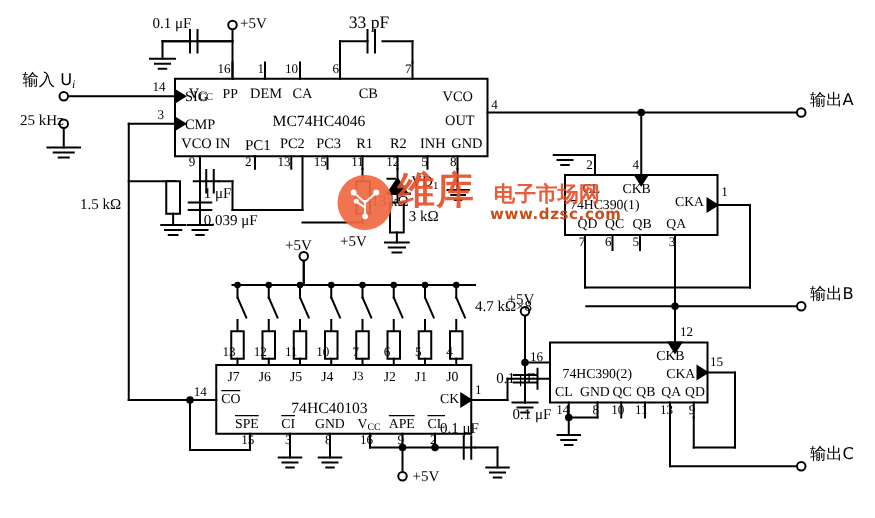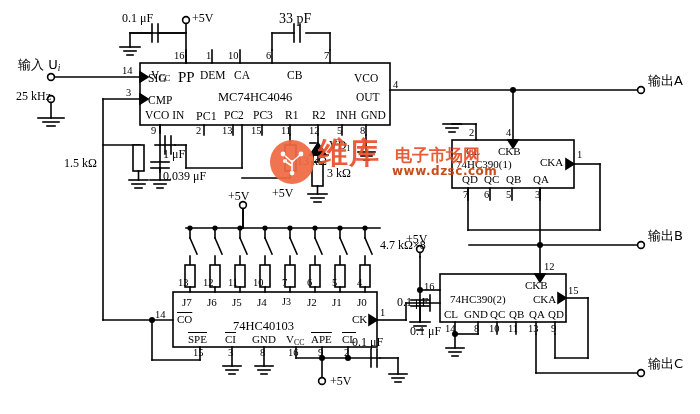--- a/index.html
+++ b/index.html
@@ -336,21 +336,21 @@
 
   <div class="pin" style="left:174px;top:51px;">16</div>
   <div class="pin" style="left:206px;top:51px;">1</div>
   <div class="pin" style="left:228px;top:51px;">10</div>
   <div class="pin" style="left:266px;top:51px;">6</div>
   <div class="pin" style="left:324px;top:51px;">7</div>
 
   <div class="pin" style="left:151px;top:70px;font-size:11.5px;">
     <span>V</span><span class="sub">CC</span>
   </div>
-  <div class="pin" style="left:178px;top:70px;font-size:15px;">PP</div>
+  <div class="pin" style="left:178px;top:70px;font-size:11px;">PP</div>
   <div class="pin" style="left:200px;top:70px;font-size:11.5px;">DEM</div>
   <div class="pin" style="left:234px;top:70px;font-size:11.5px;">CA</div>
   <div class="pin" style="left:287px;top:70px;font-size:11.5px;">CB</div>
 
   <div class="pin" style="left:122px;top:66px;">14</div>
   <div class="pin" style="left:126px;top:88px;">3</div>
   <div class="pin" style="left:148px;top:73px;font-size:11.5px;">SIG</div>
   <div class="pin" style="left:148px;top:95px;font-size:11.5px;">CMP</div>
   <div class="pin" style="left:145px;top:110px;font-size:11.5px;">VCO IN</div>
 

